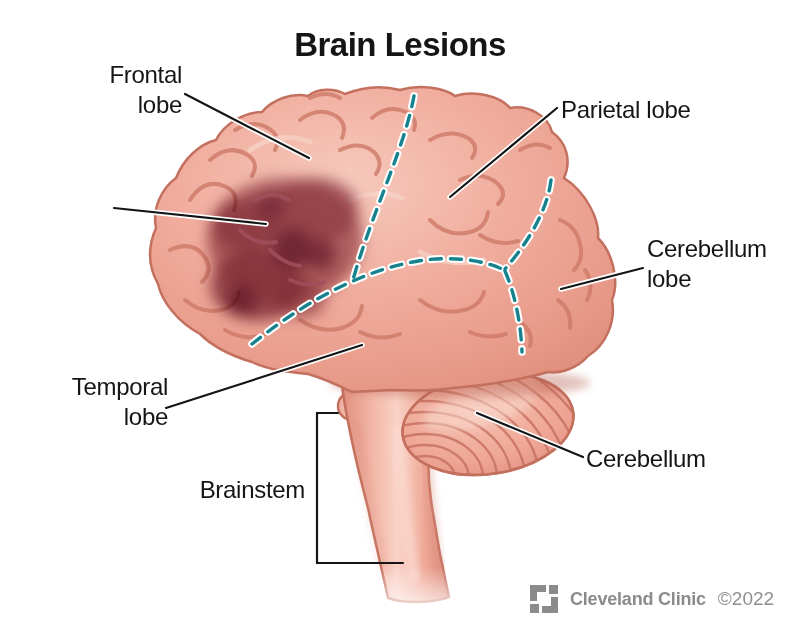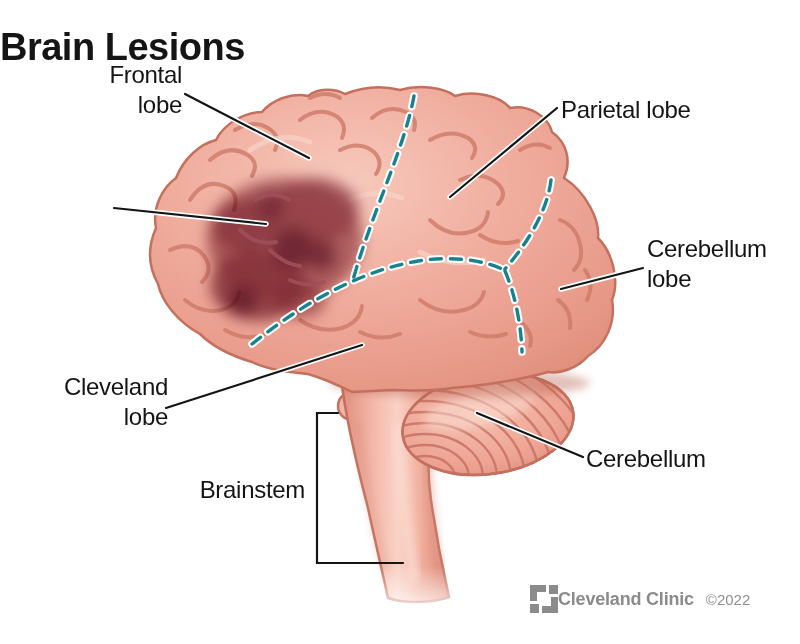--- a/index.html
+++ b/index.html
@@ -1,26 +1,26 @@
 <!DOCTYPE html>
 <html><head>
 <meta charset="utf-8">
 <style>
   html,body{margin:0;padding:0;background:#fff;}
   .stage{position:relative;width:800px;height:644px;background:#fff;overflow:hidden;
          font-family:"Liberation Sans",sans-serif;color:#151515;}
   .art{position:absolute;inset:0;}
-  .title{position:absolute;left:0;right:0;top:26px;text-align:left;
-         font-size:38px;font-weight:700;letter-spacing:-0.5px;}
+  .title{position:absolute;left:0;right:0;top:26px;text-align:center;
+         font-size:33px;font-weight:700;letter-spacing:-0.5px;}
   .lbl{position:absolute;font-size:24px;line-height:30px;white-space:pre-line;letter-spacing:-0.3px;}
   .lbl.right{text-align:right;}
   .lbl.bold{font-weight:700;}
   .footer{position:absolute;left:530px;top:585px;display:flex;align-items:center;}
-  .brand{font-size:18px;font-weight:700;color:#8b8b8b;margin-left:0;letter-spacing:-0.2px;}
-  .copyright{font-size:15px;color:#8f8f8f;margin-left:12px;}
+  .brand{font-size:18px;font-weight:700;color:#8b8b8b;margin-left:12px;letter-spacing:-0.2px;}
+  .copyright{font-size:19px;color:#8f8f8f;margin-left:12px;}
 </style>
 </head>
 <body>
 
 <div class="stage">
 
   <svg class="art" width="800" height="644" viewBox="0 0 800 644">
     <defs>
       <radialGradient id="gBrain" cx="42%" cy="32%" r="80%">
         <stop offset="0%" stop-color="#f7cabd"></stop>
@@ -197,21 +197,21 @@
     </g>
   </svg>
 
   <div class="title">Brain Lesions</div>
 
   <div class="lbl right" style="left:40px;top:60px;width:142px;">Frontal
 lobe</div>
   <div class="lbl" style="left:561px;top:95px;">Parietal lobe</div>
   <div class="lbl" style="left:647px;top:234px;">Cerebellum
 lobe</div>
-  <div class="lbl right" style="left:20px;top:372px;width:148px;">Cleveland
+  <div class="lbl right" style="left:20px;top:372px;width:148px;">Temporal
 lobe</div>
   <div class="lbl right" style="left:155px;top:475px;width:150px;">Brainstem</div>
   <div class="lbl" style="left:586px;top:444px;">Cerebellum</div>
 
   <div class="footer">
     <svg width="28" height="28" viewBox="0 0 28 28" fill="#8b8b8b">
       <path d="M0,0 H16 V7 H7 V16 H0 Z"></path>
       <path d="M19,0 H28 V9 H19 Z"></path>
       <path d="M0,19 H9 V28 H0 Z"></path>
       <path d="M28,28 H12 V21 H21 V12 H28 Z"></path>

